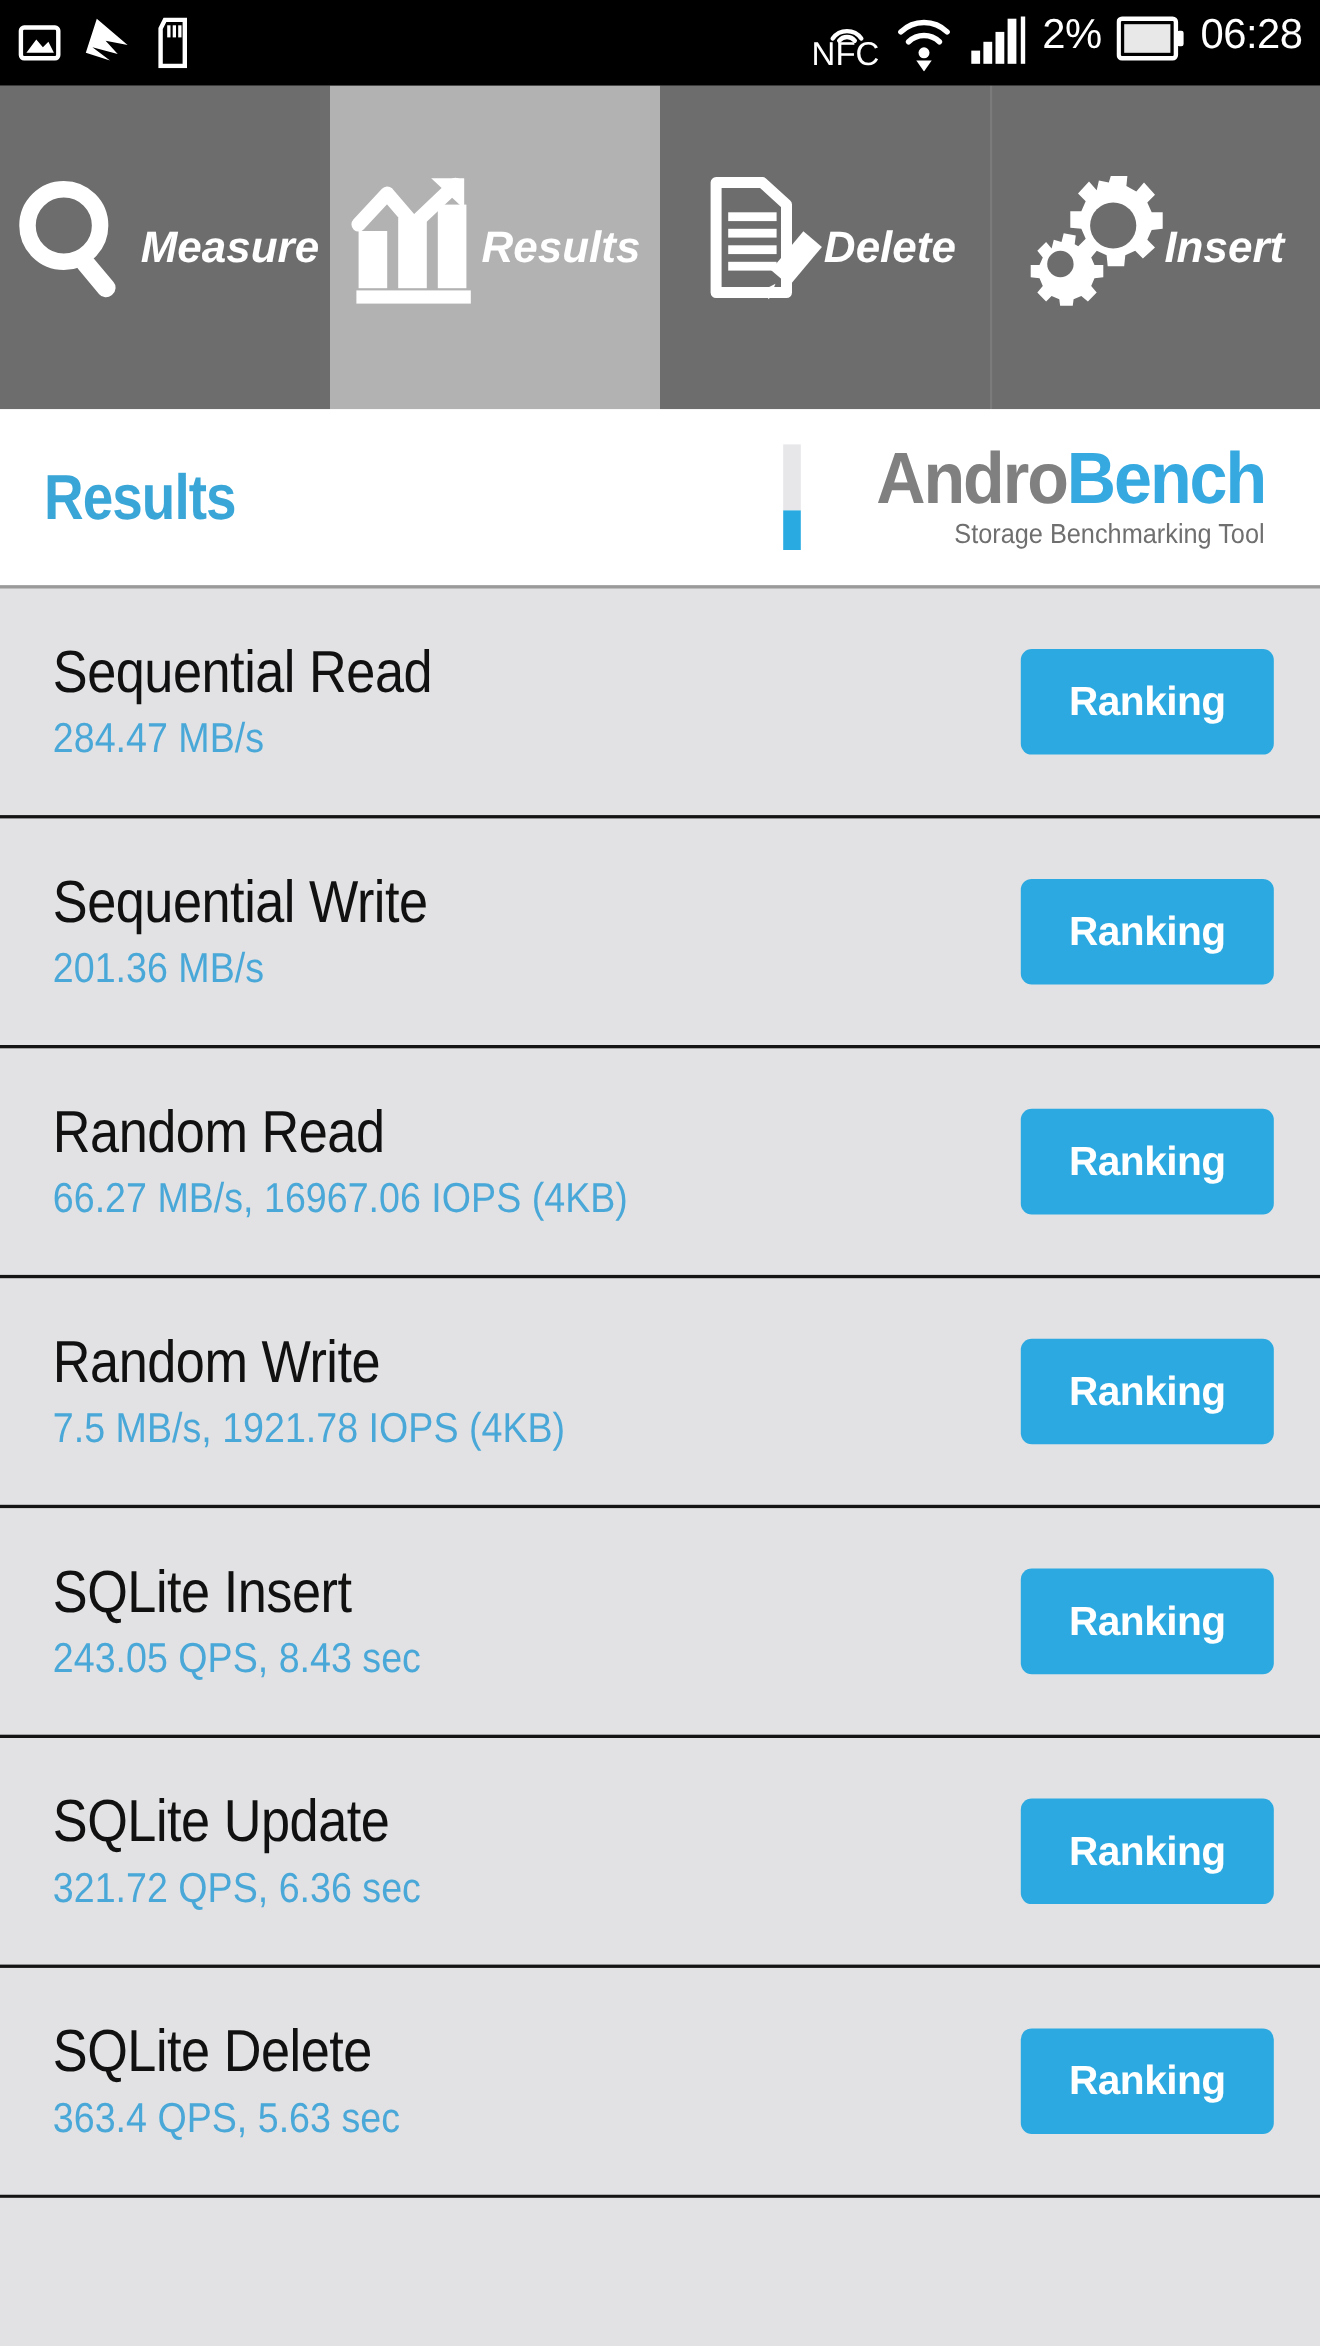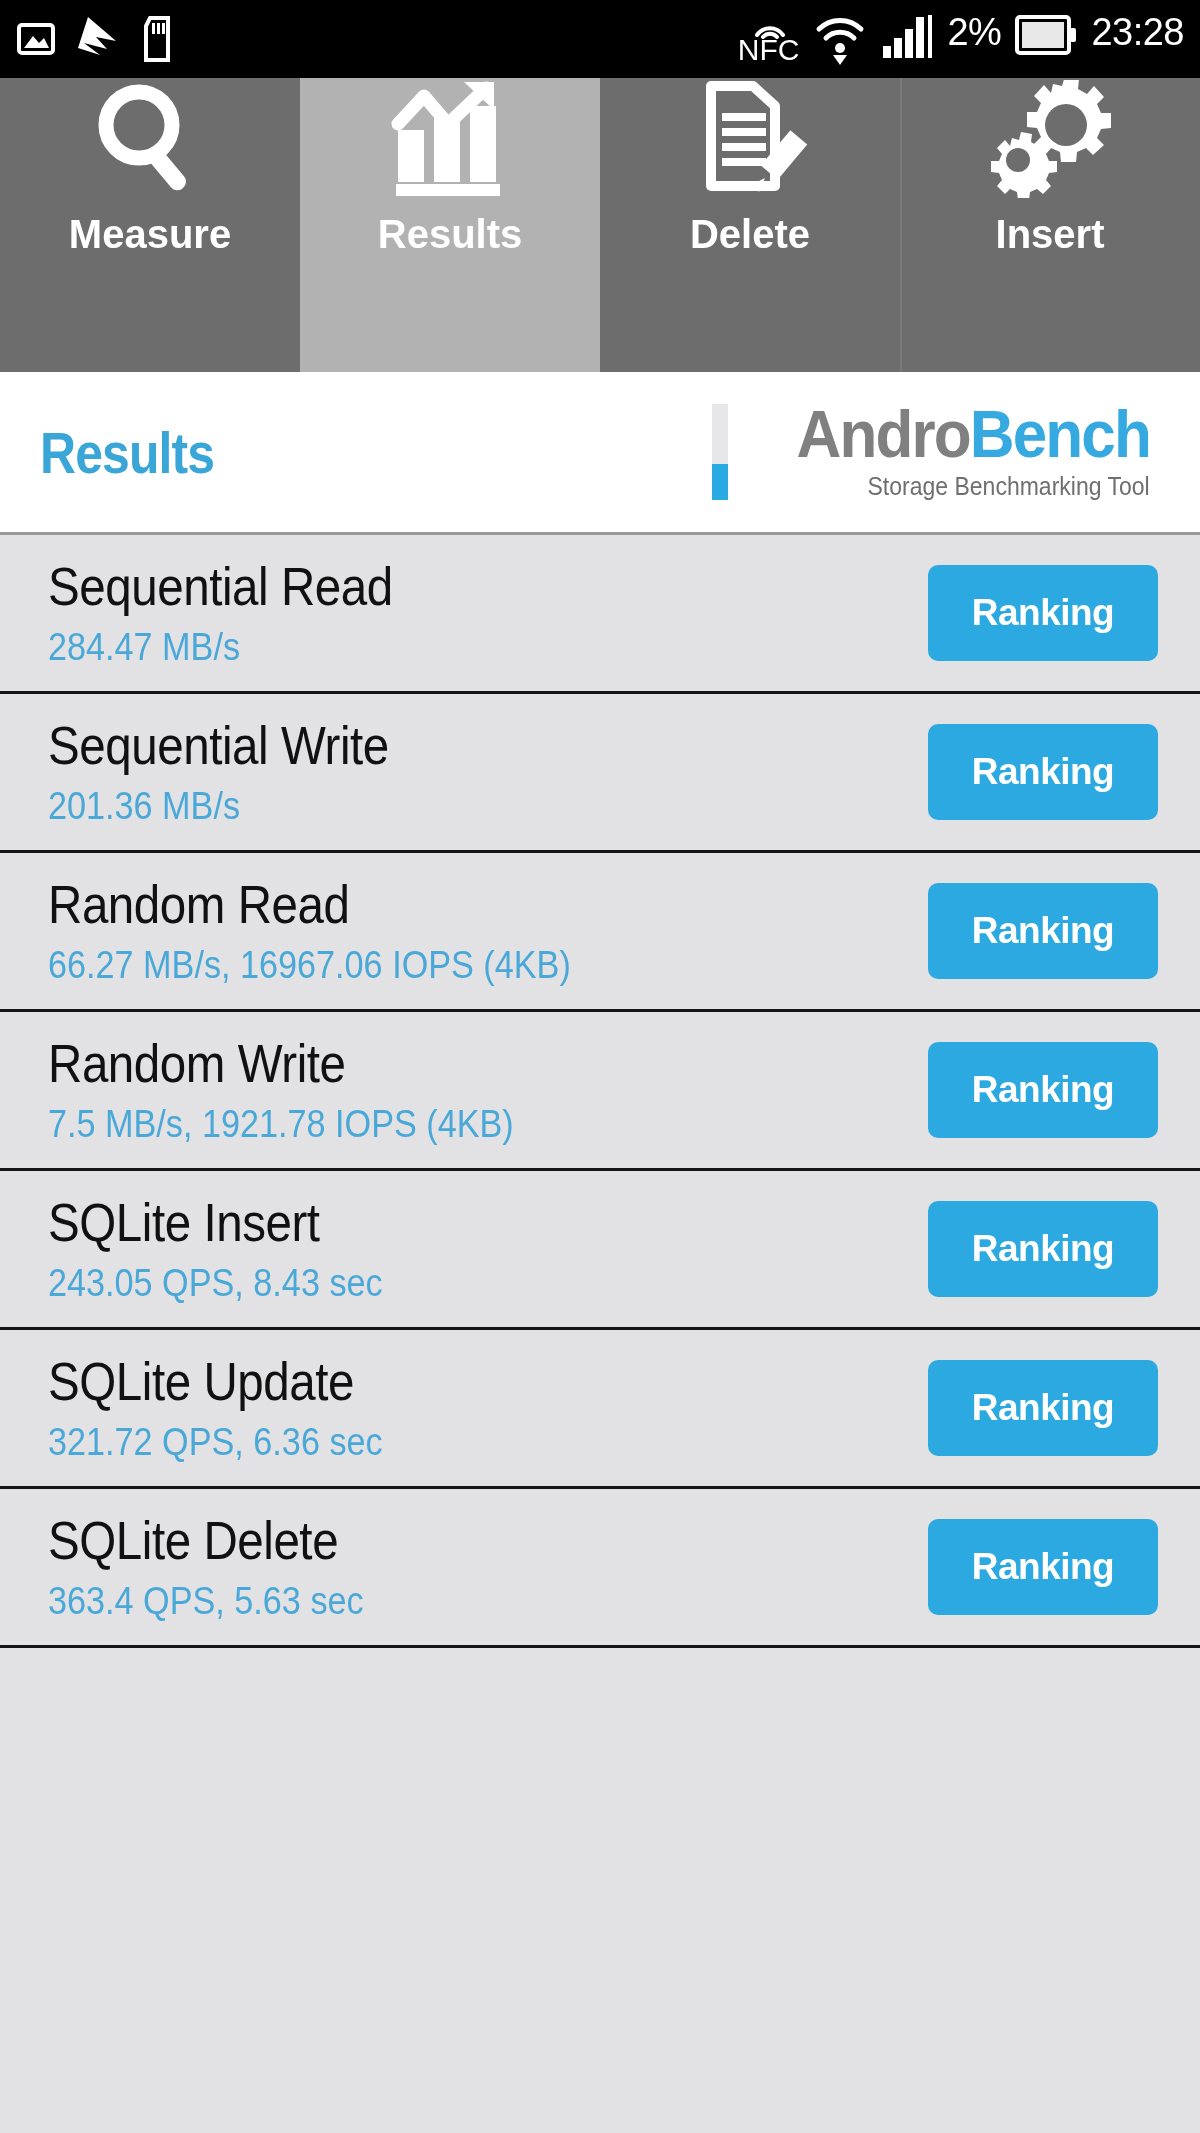--- a/index.html
+++ b/index.html
@@ -32,24 +32,25 @@
     font-family:"Liberation Sans", sans-serif;
   }
   .nfc-wrap{ position:relative; display:flex; flex-direction:column; align-items:center; }
 
   
   .tabbar{
     display:flex; width:100%; height:294px;
   }
   .tab{
     flex:1 1 25%;
-    display:flex; flex-direction:column;
-    align-items:center; justify-content:flex-start;
+    display:flex; flex-direction:row;
+    align-items:center; justify-content:center;
     background:#6d6d6d;
     position:relative;
+    font-style:italic;
   }
   .tab.active{ background:#b2b2b2; }
   .tab + .tab::before{
     content:""; position:absolute; left:0; top:0;
     width:2px; height:100%;
     background:rgba(255,255,255,0.10);
   }
   .tab.active + .tab::before,
   .tab.active::before{ background:transparent; }
   .tab-icon{
@@ -105,21 +106,21 @@
     color:#6f6f6f; font-size:25px; margin-top:6px;
     font-family:"Liberation Sans", sans-serif;
     transform:scaleX(0.92); transform-origin:right center;
     white-space:nowrap;
   }
 
   
   .list{ width:100%; background:#e2e2e4; }
   .row{
     position:relative;
-    height:159px;
+    height:209px;
     display:flex; align-items:center;
     padding:0 42px 0 48px;
     background:#e2e2e4;
     border-top:3px solid #141414;
   }
   .row:first-child{ border-top:3px solid #9a9a9a; }
   .row-text{ display:flex; flex-direction:column; justify-content:center; flex:1 1 auto; }
   .row-title{
     color:#111111;
     font-size:54px;
@@ -218,21 +219,21 @@
       <span class="sb-text">2%</span>
 
       <span class="sb-icon">
         <svg width="62" height="44" viewBox="0 0 62 44">
           <rect x="2" y="4" width="52" height="36" rx="3" fill="none" stroke="#fff" stroke-width="4"></rect>
           <rect x="7" y="9" width="42" height="26" fill="#e8e8e8"></rect>
           <rect x="55" y="15" width="6" height="14" rx="2" fill="#fff"></rect>
         </svg>
       </span>
 
-      <span class="sb-text">23:28</span>
+      <span class="sb-text">06:28</span>
     </div>
   </div>
 
   <div class="tabbar">
 
     <div class="tab">
       <div class="tab-icon">
         <svg width="118" height="118" viewBox="0 0 118 118">
           <circle cx="48" cy="45" r="33" fill="none" stroke="#fff" stroke-width="15"></circle>
           <rect x="68" y="68" width="17" height="46" rx="8" fill="#fff" transform="rotate(-40 76 90)"></rect>

